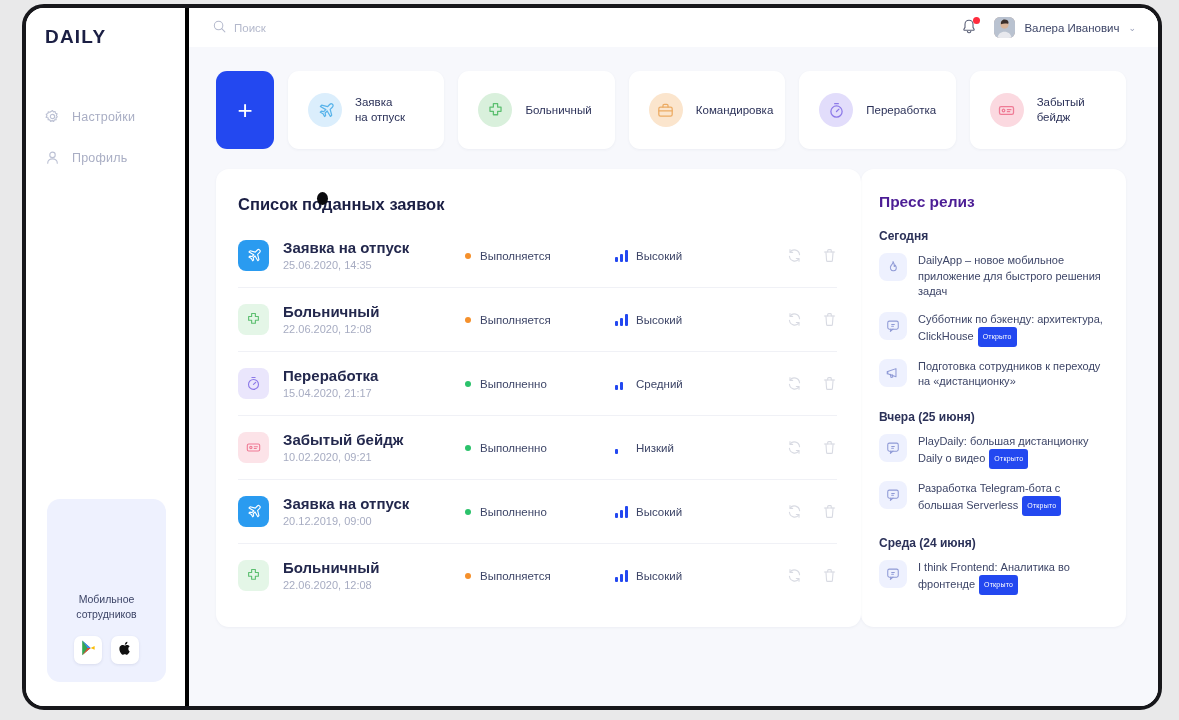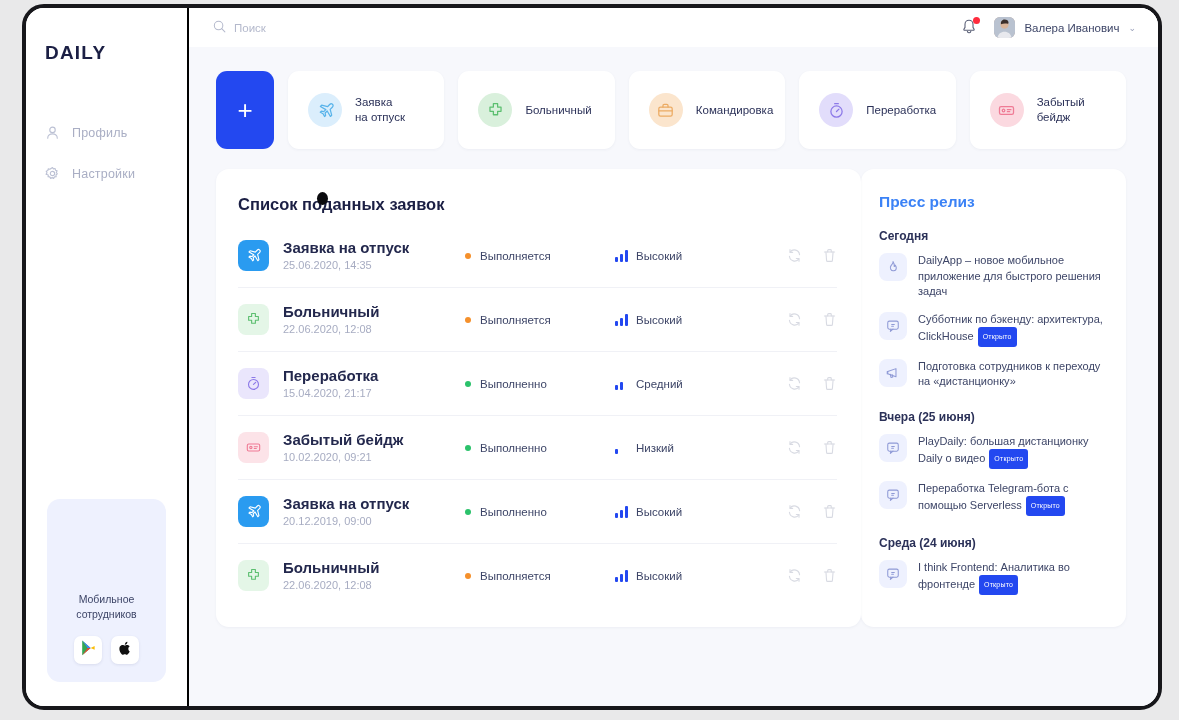--- a/index.html
+++ b/index.html
@@ -18,23 +18,23 @@
     border-radius: 22px;
     overflow: hidden;
     display: flex;
   }
 
   
   .sidebar {
     width: 163px;
     min-width: 163px;
     background: #ffffff;
-    border-right: 2px solid #000000;
+    border-right: 4px solid #000000;
     position: relative;
-    padding-top: 24px;
+    padding-top: 8px;
   }
   .brand {
     font-size: 19px;
     font-weight: bold;
     letter-spacing: 1.2px;
     color: #1b1f44;
     padding-left: 19px;
     padding-top: 10px;
   }
   .nav { margin-top: 48px; }
@@ -227,21 +227,21 @@
   
   .press-panel {
     width: 265px;
     flex: 0 0 265px;
     background: #fff;
     border-radius: 13px;
     padding: 24px 18px 20px 18px;
     box-shadow: 0 1px 3px rgba(40,50,100,.05);
   }
   .press-title {
-    font-size: 15.5px; font-weight: bold; color: #3b82f6;
+    font-size: 15.5px; font-weight: bold; color: #4c1d95;
     margin-bottom: 18px;
   }
   .press-group-label {
     font-size: 12px; color: #2b3158; font-weight: bold;
     margin: 4px 0 10px 0;
   }
   .press-group + .press-group .press-group-label { margin-top: 20px; }
   .press-item { display: flex; gap: 11px; margin-bottom: 12px; }
   .p-ico {
     width: 28px; height: 28px; border-radius: 8px;
@@ -270,34 +270,34 @@
 <body>
 
 <div class="device-frame">
 
   <aside class="sidebar">
     <div class="brand">DAILY</div>
     <nav class="nav" id="nav">
         <div class="nav-item">
           <span class="nav-ico">
             <svg width="15" height="15" viewBox="0 0 16 16">
+              <circle cx="8" cy="8" r="2.3" fill="none" stroke="#bcc1d4" stroke-width="1.2" stroke-linecap="round" stroke-linejoin="round"></circle>
+              <path d="M8 1.6l1 1.5 1.8-0.4 0.4 1.8 1.7 0.7-0.8 1.7 1 1.5-1.4 1.2 0.2 1.8-1.8 0.2-0.9 1.6-1.6-0.8-1.6 0.8-0.9-1.6-1.8-0.2 0.2-1.8L1.1 8.8l1-1.5-0.8-1.7 1.7-0.7 0.4-1.8L5.2 3.5z" fill="none" stroke="#bcc1d4" stroke-width="1.2" stroke-linecap="round" stroke-linejoin="round"></path>
+            </svg>
+          </span>
+                 <span class="nav-label">Настройки</span>
+        </div>
+        <div class="nav-item">
+          <span class="nav-ico">
+            <svg width="15" height="15" viewBox="0 0 16 16">
               <circle cx="8" cy="5.2" r="2.9" fill="none" stroke="#bcc1d4" stroke-width="1.2" stroke-linecap="round" stroke-linejoin="round"></circle>
               <path d="M2.9 14c0-2.8 2.3-4.6 5.1-4.6s5.1 1.8 5.1 4.6" fill="none" stroke="#bcc1d4" stroke-width="1.2" stroke-linecap="round" stroke-linejoin="round"></path>
             </svg>
           </span>
                  <span class="nav-label">Профиль</span>
-        </div>
-        <div class="nav-item">
-          <span class="nav-ico">
-            <svg width="15" height="15" viewBox="0 0 16 16">
-              <circle cx="8" cy="8" r="2.3" fill="none" stroke="#bcc1d4" stroke-width="1.2" stroke-linecap="round" stroke-linejoin="round"></circle>
-              <path d="M8 1.6l1 1.5 1.8-0.4 0.4 1.8 1.7 0.7-0.8 1.7 1 1.5-1.4 1.2 0.2 1.8-1.8 0.2-0.9 1.6-1.6-0.8-1.6 0.8-0.9-1.6-1.8-0.2 0.2-1.8L1.1 8.8l1-1.5-0.8-1.7 1.7-0.7 0.4-1.8L5.2 3.5z" fill="none" stroke="#bcc1d4" stroke-width="1.2" stroke-linecap="round" stroke-linejoin="round"></path>
-            </svg>
-          </span>
-                 <span class="nav-label">Настройки</span>
         </div>
       </nav>
 
     <div class="promo">
       <div class="promo-text">
         <span>Мобильное</span><br>
         <span>сотрудников</span>
       </div>
       <div class="promo-btns">
         <div class="store-btn">
@@ -683,21 +683,21 @@
         <span class="p-text"><span>PlayDaily: большая дистанционку Daily о видео</span><span class="badge">Открыто</span></span>
       </div>
                 <div class="press-item">
         <span class="p-ico">
                     <svg width="14" height="14" viewBox="0 0 16 16">
                       <rect x="2" y="2.4" width="12" height="9.2" rx="1.8" fill="none" stroke="#8f9ad6" stroke-width="1.2" stroke-linecap="round" stroke-linejoin="round"></rect>
                       <path d="M5.6 11.6L5 14.2l3-2.6" fill="none" stroke="#8f9ad6" stroke-width="1.2" stroke-linecap="round" stroke-linejoin="round"></path>
                       <path d="M6.5 6.2h3M6.5 8.2h2" fill="none" stroke="#8f9ad6" stroke-width="1.2" stroke-linecap="round" stroke-linejoin="round"></path>
                     </svg>
                   </span>
-        <span class="p-text"><span>Переработка Telegram-бота с помощью Serverless</span><span class="badge">Открыто</span></span>
+        <span class="p-text"><span>Разработка Telegram-бота с большая Serverless</span><span class="badge">Открыто</span></span>
       </div>
               </div>
               <div class="press-group">
                 <div class="press-group-label">Среда (24 июня)</div>
                 <div class="press-item">
         <span class="p-ico">
                     <svg width="14" height="14" viewBox="0 0 16 16">
                       <rect x="2" y="2.4" width="12" height="9.2" rx="1.8" fill="none" stroke="#8f9ad6" stroke-width="1.2" stroke-linecap="round" stroke-linejoin="round"></rect>
                       <path d="M5.6 11.6L5 14.2l3-2.6" fill="none" stroke="#8f9ad6" stroke-width="1.2" stroke-linecap="round" stroke-linejoin="round"></path>
                       <path d="M6.5 6.2h3M6.5 8.2h2" fill="none" stroke="#8f9ad6" stroke-width="1.2" stroke-linecap="round" stroke-linejoin="round"></path>

